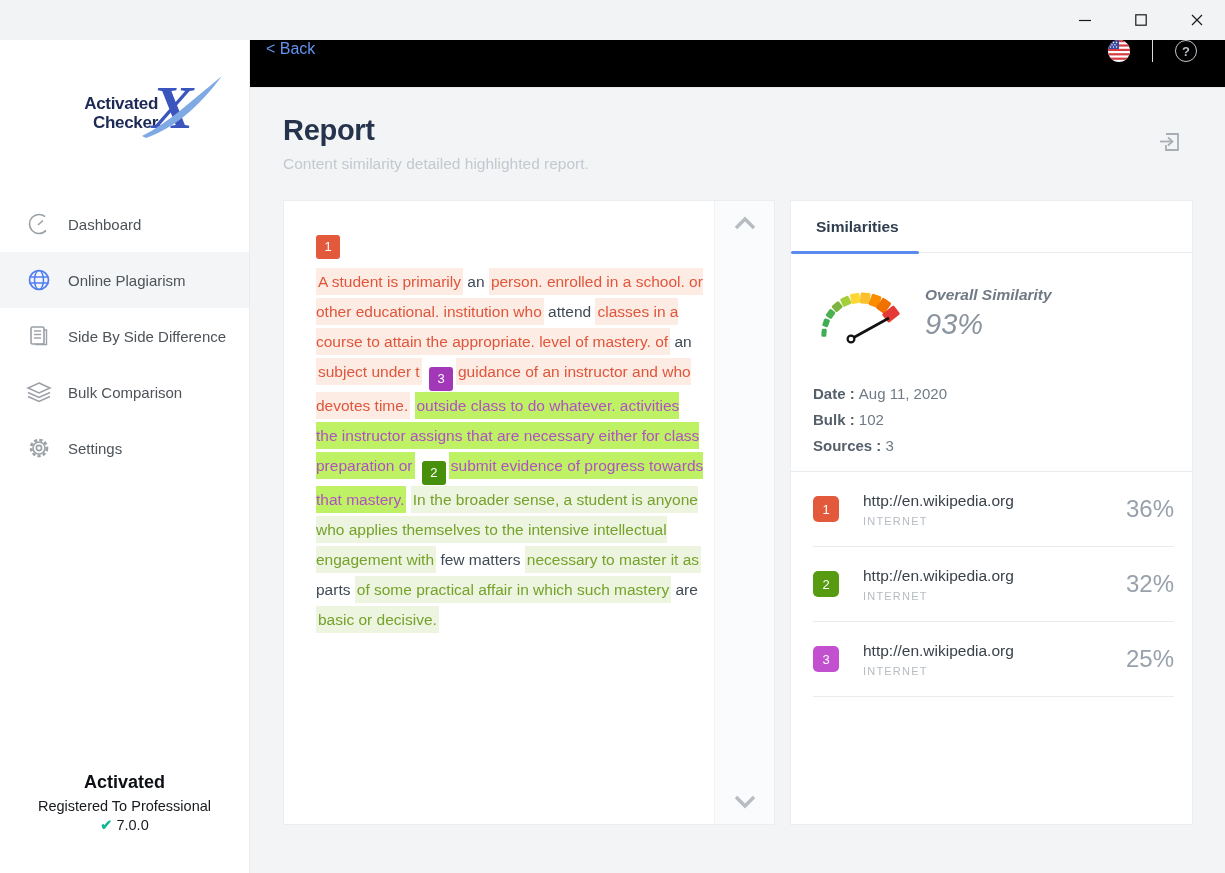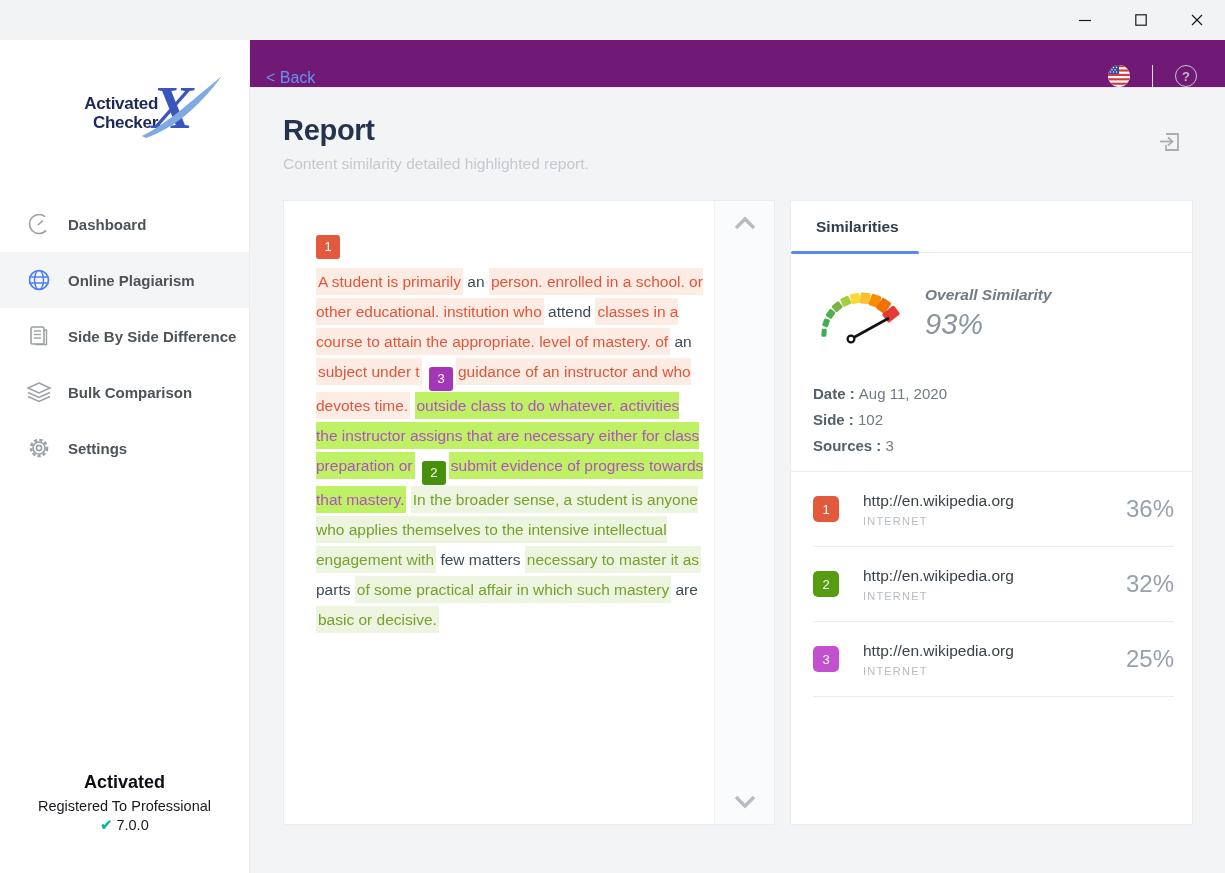--- a/index.html
+++ b/index.html
@@ -11,31 +11,31 @@
   .win-btn { width:56px; display:flex; align-items:center; justify-content:center; cursor:default; }
   .win-btn svg { display:block; }
 
   
   .sidebar { position:absolute; top:40px; left:0; width:250px; height:833px; background:#ffffff; border-right:1px solid #ececec; z-index:20; }
   .logo { margin:38px 0 0 52px; position:relative; width:160px; height:70px; }
   .logo-text { position:absolute; left:0; top:16px; width:106px; text-align:right; color:#1d2a56; font-weight:bold; line-height:19px; font-size:17px; letter-spacing:-0.3px; }
   .logo-x { position:absolute; left:100px; top:-6px; font-size:62px; font-weight:bold; color:#3a55bd; font-family:"Liberation Serif", serif; font-style:italic; }
   .logo-swoosh { position:absolute; left:88px; top:-4px; }
   .nav { margin-top:48px; }
-  .nav-item { display:flex; align-items:center; height:56px; padding-left:26px; cursor:pointer; color:#4d5358; font-size:15px; font-weight:bold; }
+  .nav-item { display:flex; align-items:center; height:56px; padding-left:26px; cursor:pointer; color:#4d5358; font-size:15px; font-weight:normal; }
   .nav-item.active { background:#f4f5f6; }
   .nav-icon { width:26px; height:26px; margin-right:16px; display:flex; align-items:center; justify-content:center; flex:none; }
   .license { position:absolute; bottom:40px; left:0; width:100%; text-align:center; color:#101418; }
   .license .status { font-size:18px; font-weight:bold; color:#0c0f13; }
   .license .reg { font-size:14.5px; margin-top:5px; color:#16191d; }
   .license .ver { font-size:14.5px; margin-top:3px; color:#16191d;text-align:center; }
   .check { color:#12b795; font-weight:bold; margin-right:4px; }
 
   
-  .topbar { position:absolute; top:40px; left:250px; width:975px; height:48px; background:#701a75; border-bottom:1px solid #e8eaec; display:flex; align-items:flex-end; z-index:10; }
+  .topbar { position:absolute; top:40px; left:250px; width:975px; height:48px; background:#000000; border-bottom:1px solid #e8eaec; display:flex; align-items:flex-start; z-index:10; }
   .back-link { margin-left:16px; color:#6394f0; font-size:16px; cursor:pointer; }
   .topbar-right { margin-left:auto; display:flex; align-items:center; margin-right:28px; }
   .flag { width:22px; height:22px; cursor:pointer; }
   .tb-divider { width:1px; height:22px; background:#d9dcdf; margin:0 22px; }
   .help { width:22px; height:22px; border:1.6px solid #c3c8cd; border-radius:50%; color:#b9bfc5; font-size:13px; font-weight:bold; display:flex; align-items:center; justify-content:center; cursor:pointer; }
 
   
   .main { position:absolute; top:88px; left:250px; width:975px; height:785px; background:#f3f4f5; }
   .page-header { position:relative; padding:26px 0 0 33px; }
   .page-title { font-size:29px; font-weight:bold; color:#26334d; letter-spacing:-0.3px; }
@@ -268,21 +268,21 @@
             <div class="overall-value">93%</div>
           </div>
         </div>
         <div class="meta" id="meta-list">
   <div class="meta-row">
     <span class="meta-label">Date : </span>
     <span class="meta-value">Aug 11, 2020</span>
   </div>
 
   <div class="meta-row">
-    <span class="meta-label">Side : </span>
+    <span class="meta-label">Bulk : </span>
     <span class="meta-value">102</span>
   </div>
 
   <div class="meta-row">
     <span class="meta-label">Sources : </span>
     <span class="meta-value">3</span>
   </div>
 </div>
         <div class="sources" id="source-list">
   <div class="source-row">

